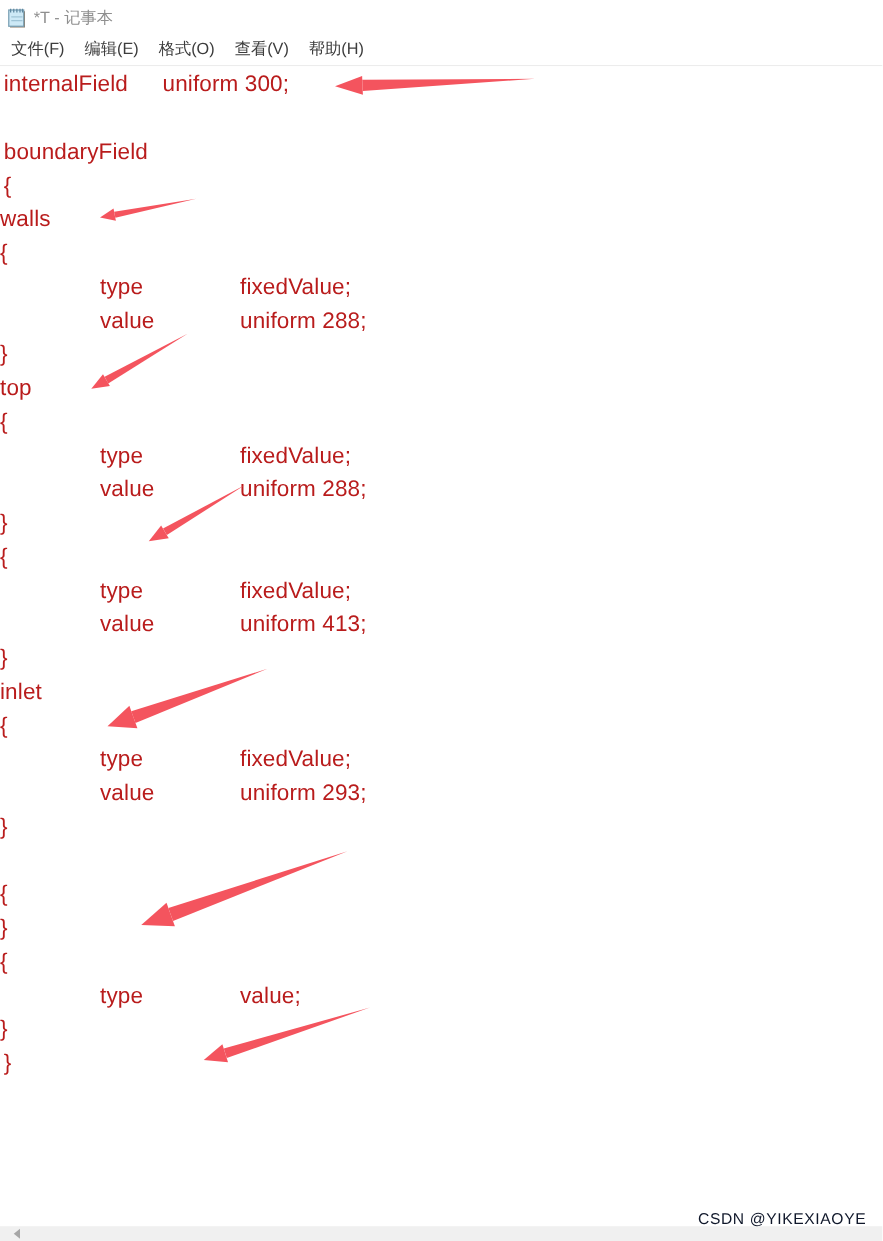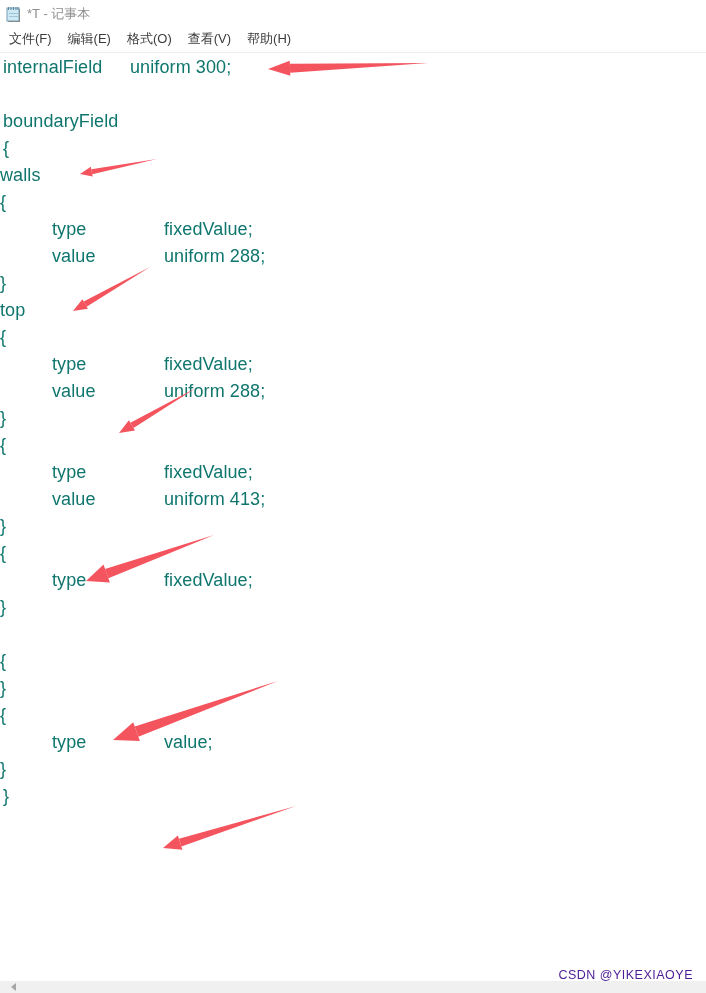--- a/index.html
+++ b/index.html
@@ -19,46 +19,46 @@
     position:absolute;top:28px;left:0;right:0;height:24px;
     display:flex;align-items:flex-start;padding-left:1px;
     border-bottom:1px solid #ececec;background:#ffffff;
   }
   .menu-item{
     font-size:13px;color:#3c3c3c;padding:0 8px;height:22px;line-height:22px;cursor:default;
   }
   
   .editor{
     position:absolute;top:53px;left:0;right:0;bottom:12px;background:#ffffff;
-    color:#0f766e;font-size:18px;letter-spacing:0.1px;overflow:hidden;padding-top:1px;
+    color:#b91c1c;font-size:18px;letter-spacing:0.1px;overflow:hidden;padding-top:1px;
   }
   .line{height:27px;line-height:27px;white-space:pre;}
   .indent-0{padding-left:3px;}
   .indent-1{}
-  .indent-2{padding-left:52px;}
+  .indent-2{padding-left:80px;}
   .indent-0 .key{display:inline-block;width:127px;}
   .indent-2 .key{display:inline-block;width:112px;}
   
   .overlay{position:absolute;top:0;left:0;width:706px;height:993px;pointer-events:none;z-index:6;}
   
   .hscroll{
     position:absolute;left:0;right:0;bottom:0;height:12px;background:#f0f0f0;z-index:4;
   }
   .hscroll-left{
     position:absolute;left:6px;top:0;width:14px;height:12px;
     display:flex;align-items:center;justify-content:center;
   }
   .tri-left{
     width:0;height:0;border-top:4px solid transparent;border-bottom:4px solid transparent;
     border-right:5px solid #a6a6a6;
   }
   
   .watermark{
     position:absolute;right:13px;top:968px;z-index:5;
-    color:#4c1d95;font-size:12.5px;letter-spacing:0.5px;
+    color:#0f172a;font-size:12.5px;letter-spacing:0.5px;
   }
 </style>
 </head>
 <body>
 
 <div class="screen">
 
   <div class="titlebar">
     <span class="app-icon">
       <svg width="17" height="17" viewBox="0 0 17 17">
@@ -100,22 +100,24 @@
       <div class="line indent-1">}</div>
       <div class="line indent-1">top</div>
       <div class="line indent-1">{</div>
       <div class="line indent-2"><span class="key">type</span><span class="val">fixedValue;</span></div>
       <div class="line indent-2"><span class="key">value</span><span class="val">uniform 288;</span></div>
       <div class="line indent-1">}</div>
       <div class="line indent-1">{</div>
       <div class="line indent-2"><span class="key">type</span><span class="val">fixedValue;</span></div>
       <div class="line indent-2"><span class="key">value</span><span class="val">uniform 413;</span></div>
       <div class="line indent-1">}</div>
+      <div class="line indent-1">inlet</div>
       <div class="line indent-1">{</div>
       <div class="line indent-2"><span class="key">type</span><span class="val">fixedValue;</span></div>
+      <div class="line indent-2"><span class="key">value</span><span class="val">uniform 293;</span></div>
       <div class="line indent-1">}</div>
       <div class="line indent-0">&nbsp;</div>
       <div class="line indent-1">{</div>
       <div class="line indent-1">}</div>
       <div class="line indent-1">{</div>
       <div class="line indent-2"><span class="key">type</span><span class="val">value;</span></div>
       <div class="line indent-1">}</div>
       <div class="line indent-0">}</div>
     </div>
 

